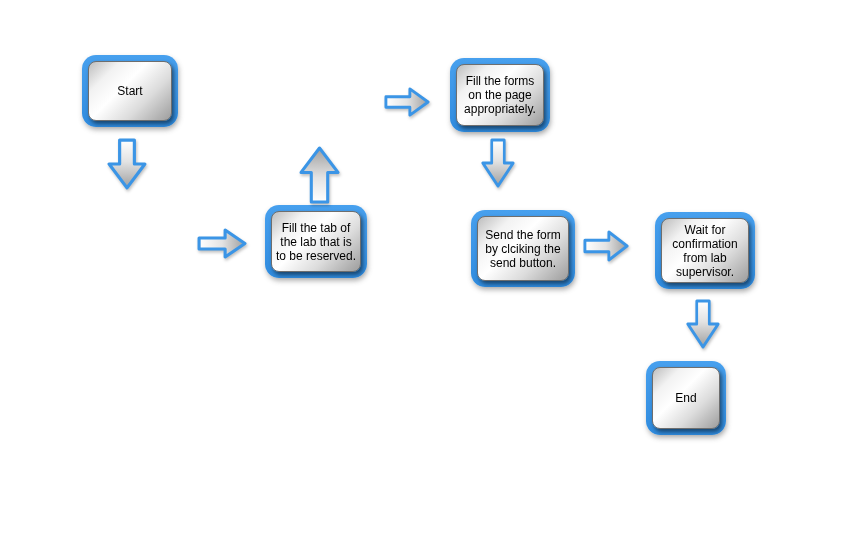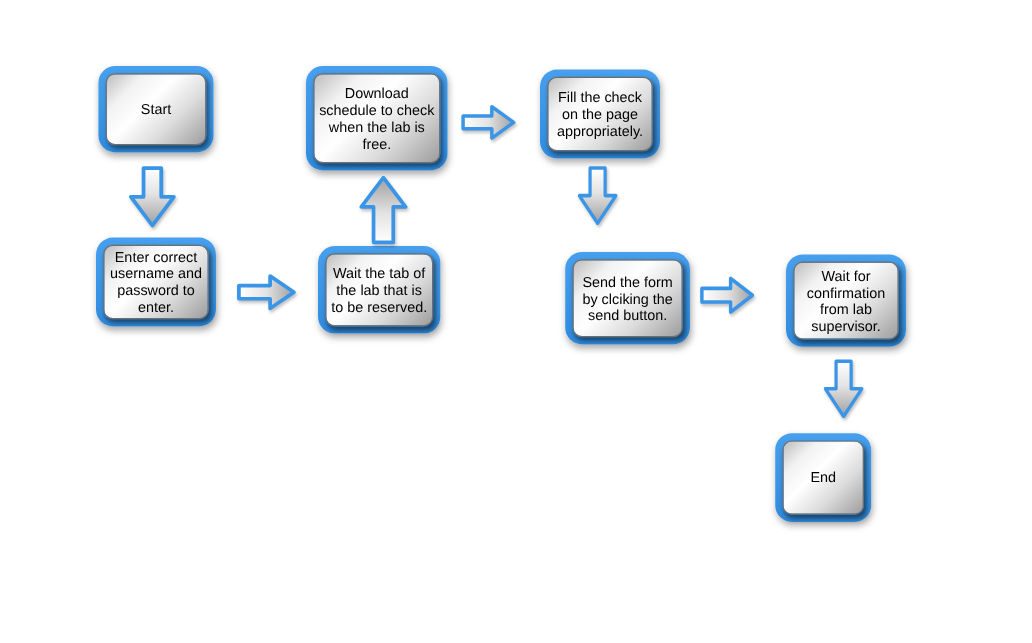--- a/index.html
+++ b/index.html
@@ -67,34 +67,28 @@
           <stop offset="1" stop-color="#9f9f9f"></stop>
         </linearGradient>
       </defs>
     </svg>
   </div>
 
   <div class="node" style="left:82px; top:55px; width:96px; height:72px;">
     <div class="node-inner">Start</div>
   </div>
 
-  <div class="node" style="left:80px; top:198px; width:100px; height:74px;">
-    <div class="node-inner">Enter correct username and password to enter.</div>
+
+  <div class="node" style="left:265px; top:205px; width:102px; height:73px;">
+    <div class="node-inner">Fill the tab of the lab that is to be reserved.</div>
   </div>
 
-  <div class="node" style="left:265px; top:205px; width:102px; height:73px;">
-    <div class="node-inner">Wait the tab of the lab that is to be reserved.</div>
-  </div>
-
-  <div class="node" style="left:255px; top:55px; width:118px; height:87px;">
-    <div class="node-inner">Download schedule to check when the lab is free.</div>
-  </div>
 
   <div class="node" style="left:450px; top:58px; width:100px; height:74px;">
-    <div class="node-inner">Fill the check on the page appropriately.</div>
+    <div class="node-inner">Fill the forms on the page appropriately.</div>
   </div>
 
   <div class="node" style="left:471px; top:210px; width:104px; height:77px;">
     <div class="node-inner">Send the form by clciking the send button.</div>
   </div>
 
   <div class="node" style="left:655px; top:212px; width:100px; height:77px;">
     <div class="node-inner">Wait for confirmation from lab supervisor.</div>
   </div>
 

